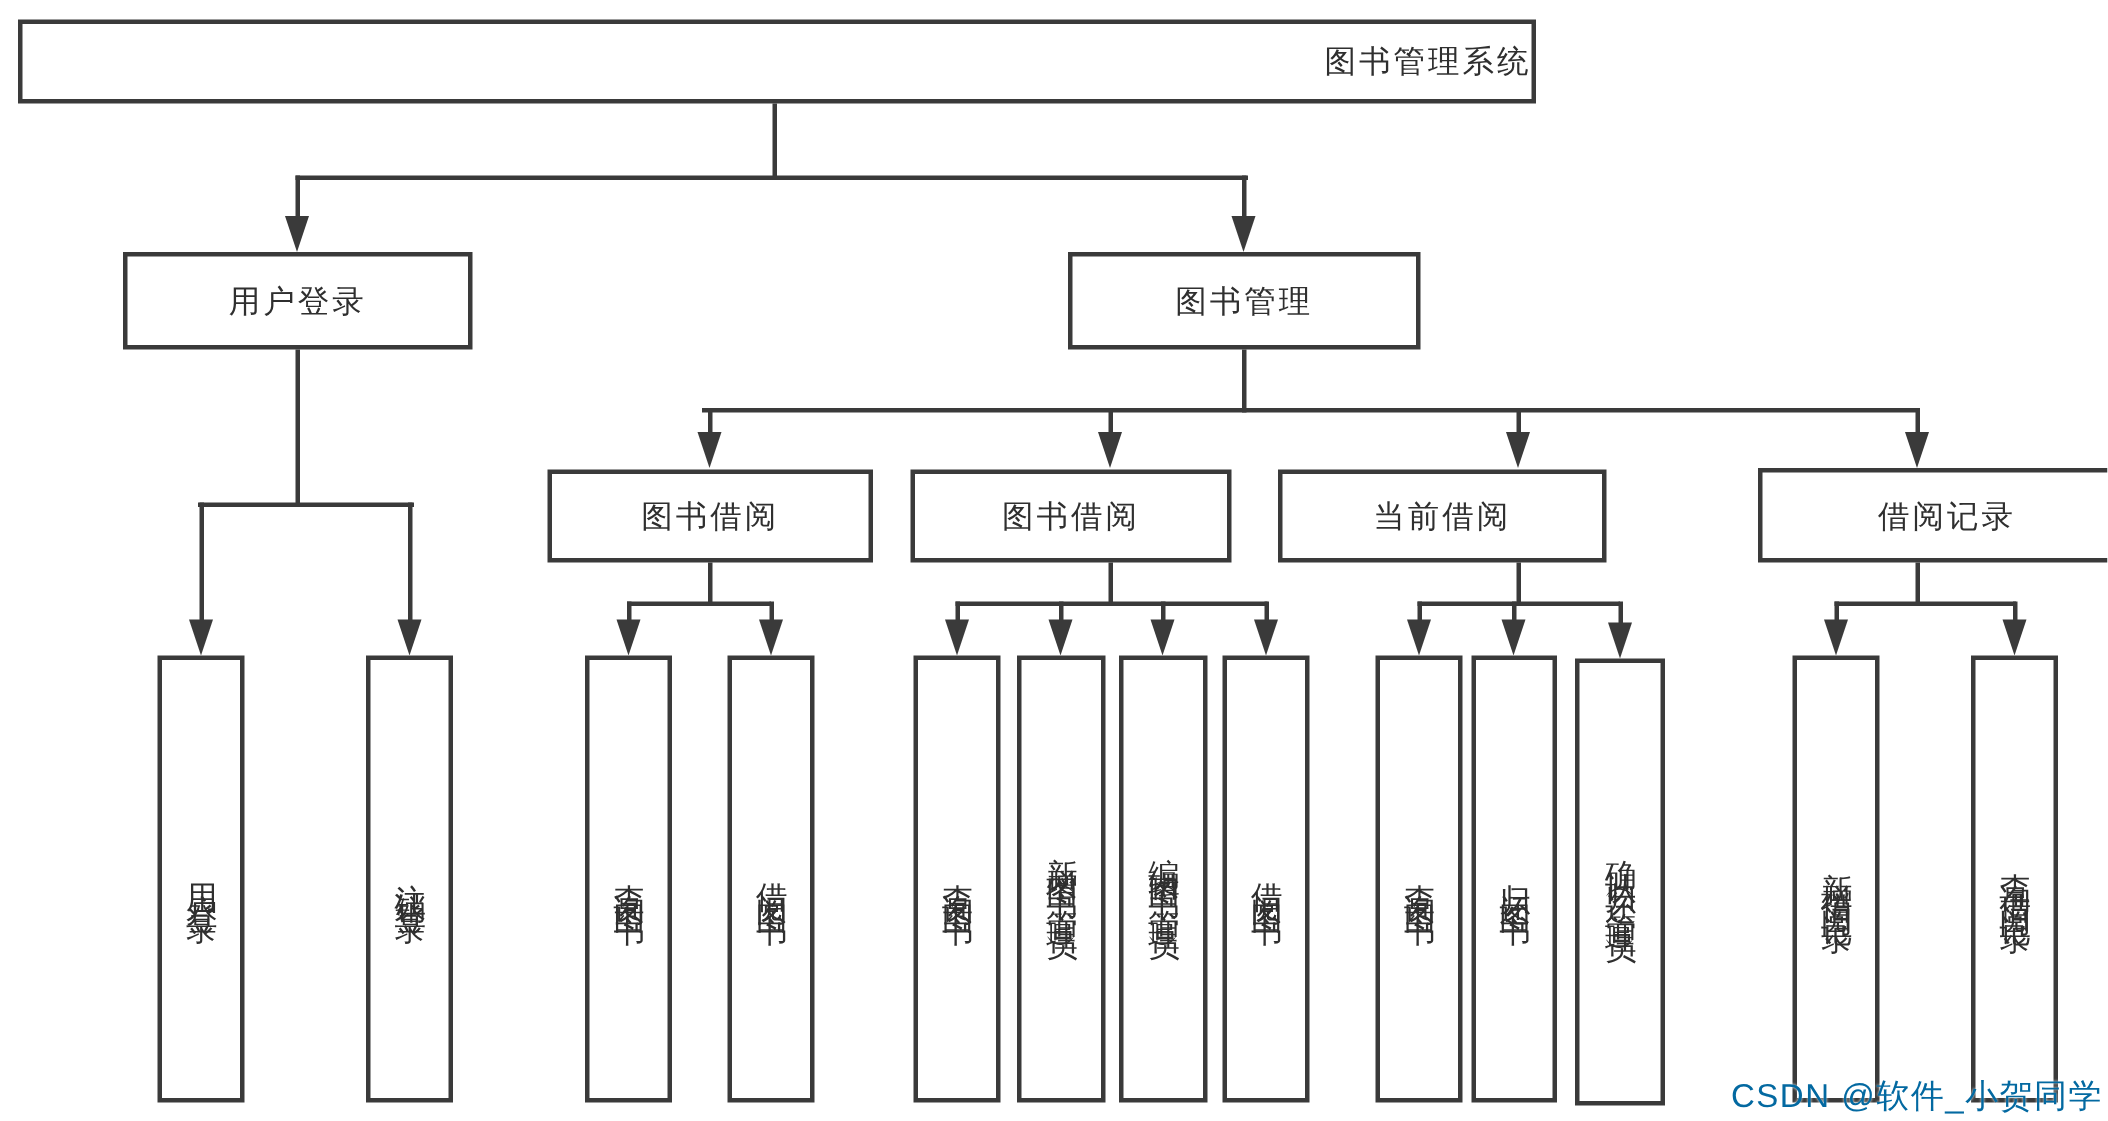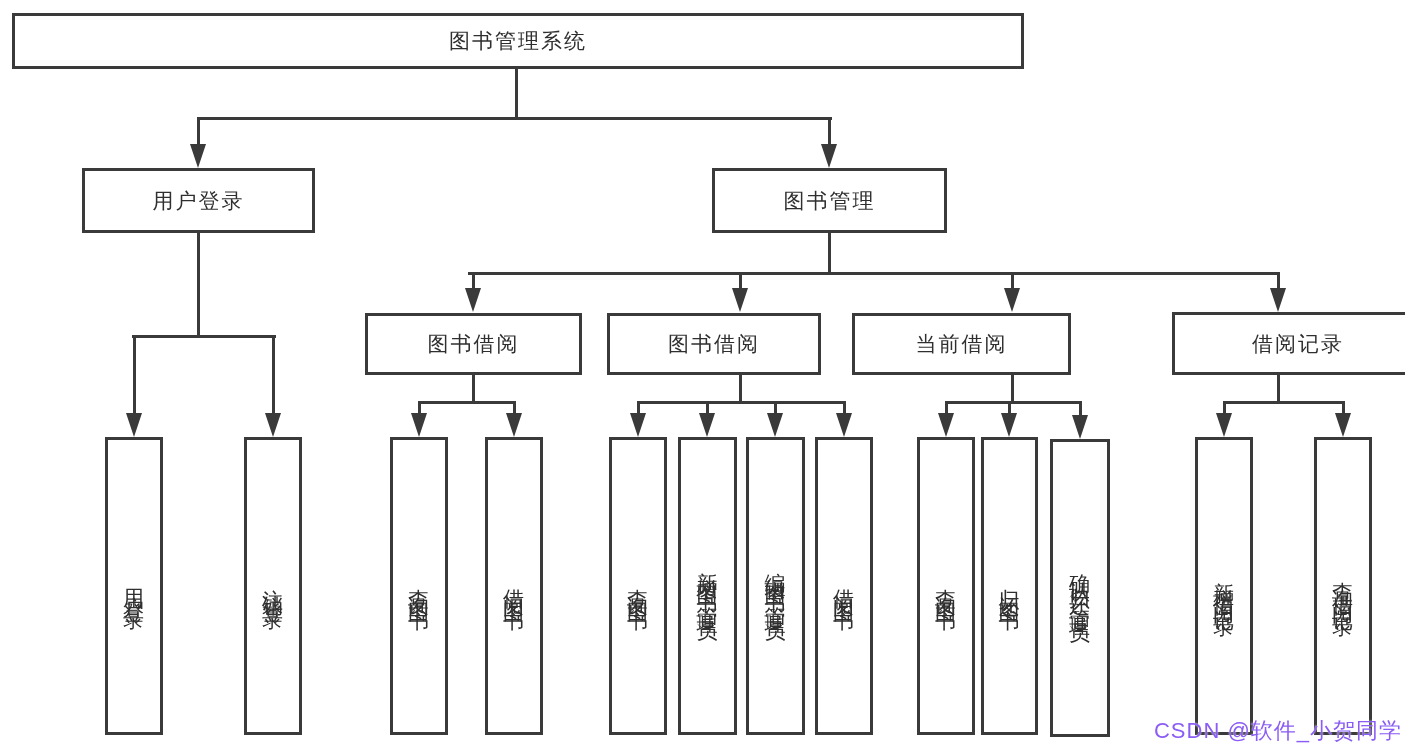--- a/index.html
+++ b/index.html
@@ -48,32 +48,32 @@
     position:absolute;
     width:0;height:0;
     border-left:8px solid transparent;
     border-right:8px solid transparent;
     border-top:24px solid #3a3a3a;
   }
   .watermark{
     position:absolute;
     right:3px;bottom:1px;
     font-size:22px;
-    color:#8b5cf6;
+    color:#0369a1;
     letter-spacing:1px;
     z-index:5;
     text-shadow:0 0 2px #ffffff;
   }
 </style>
 </head>
 <body>
 
 <div class="canvas">
 
-  <div class="box" style="left:12px;top:13px;width:1012px;height:56px;">
+  <div class="box" style="left:12px;top:13px;width:1012px;height:56px;justify-content:flex-end;">
     <span>图书管理系统</span>
   </div>
 
   <div class="vline" style="left:515px;top:69px;height:50px;"></div>
   <div class="hline" style="left:197px;top:117px;width:635px;"></div>
   <div class="vline" style="left:197px;top:117px;height:32px;"></div>
   <div class="arrow" style="left:190px;top:144px;"></div>
   <div class="vline" style="left:828px;top:117px;height:32px;"></div>
   <div class="arrow" style="left:821px;top:144px;"></div>
 

